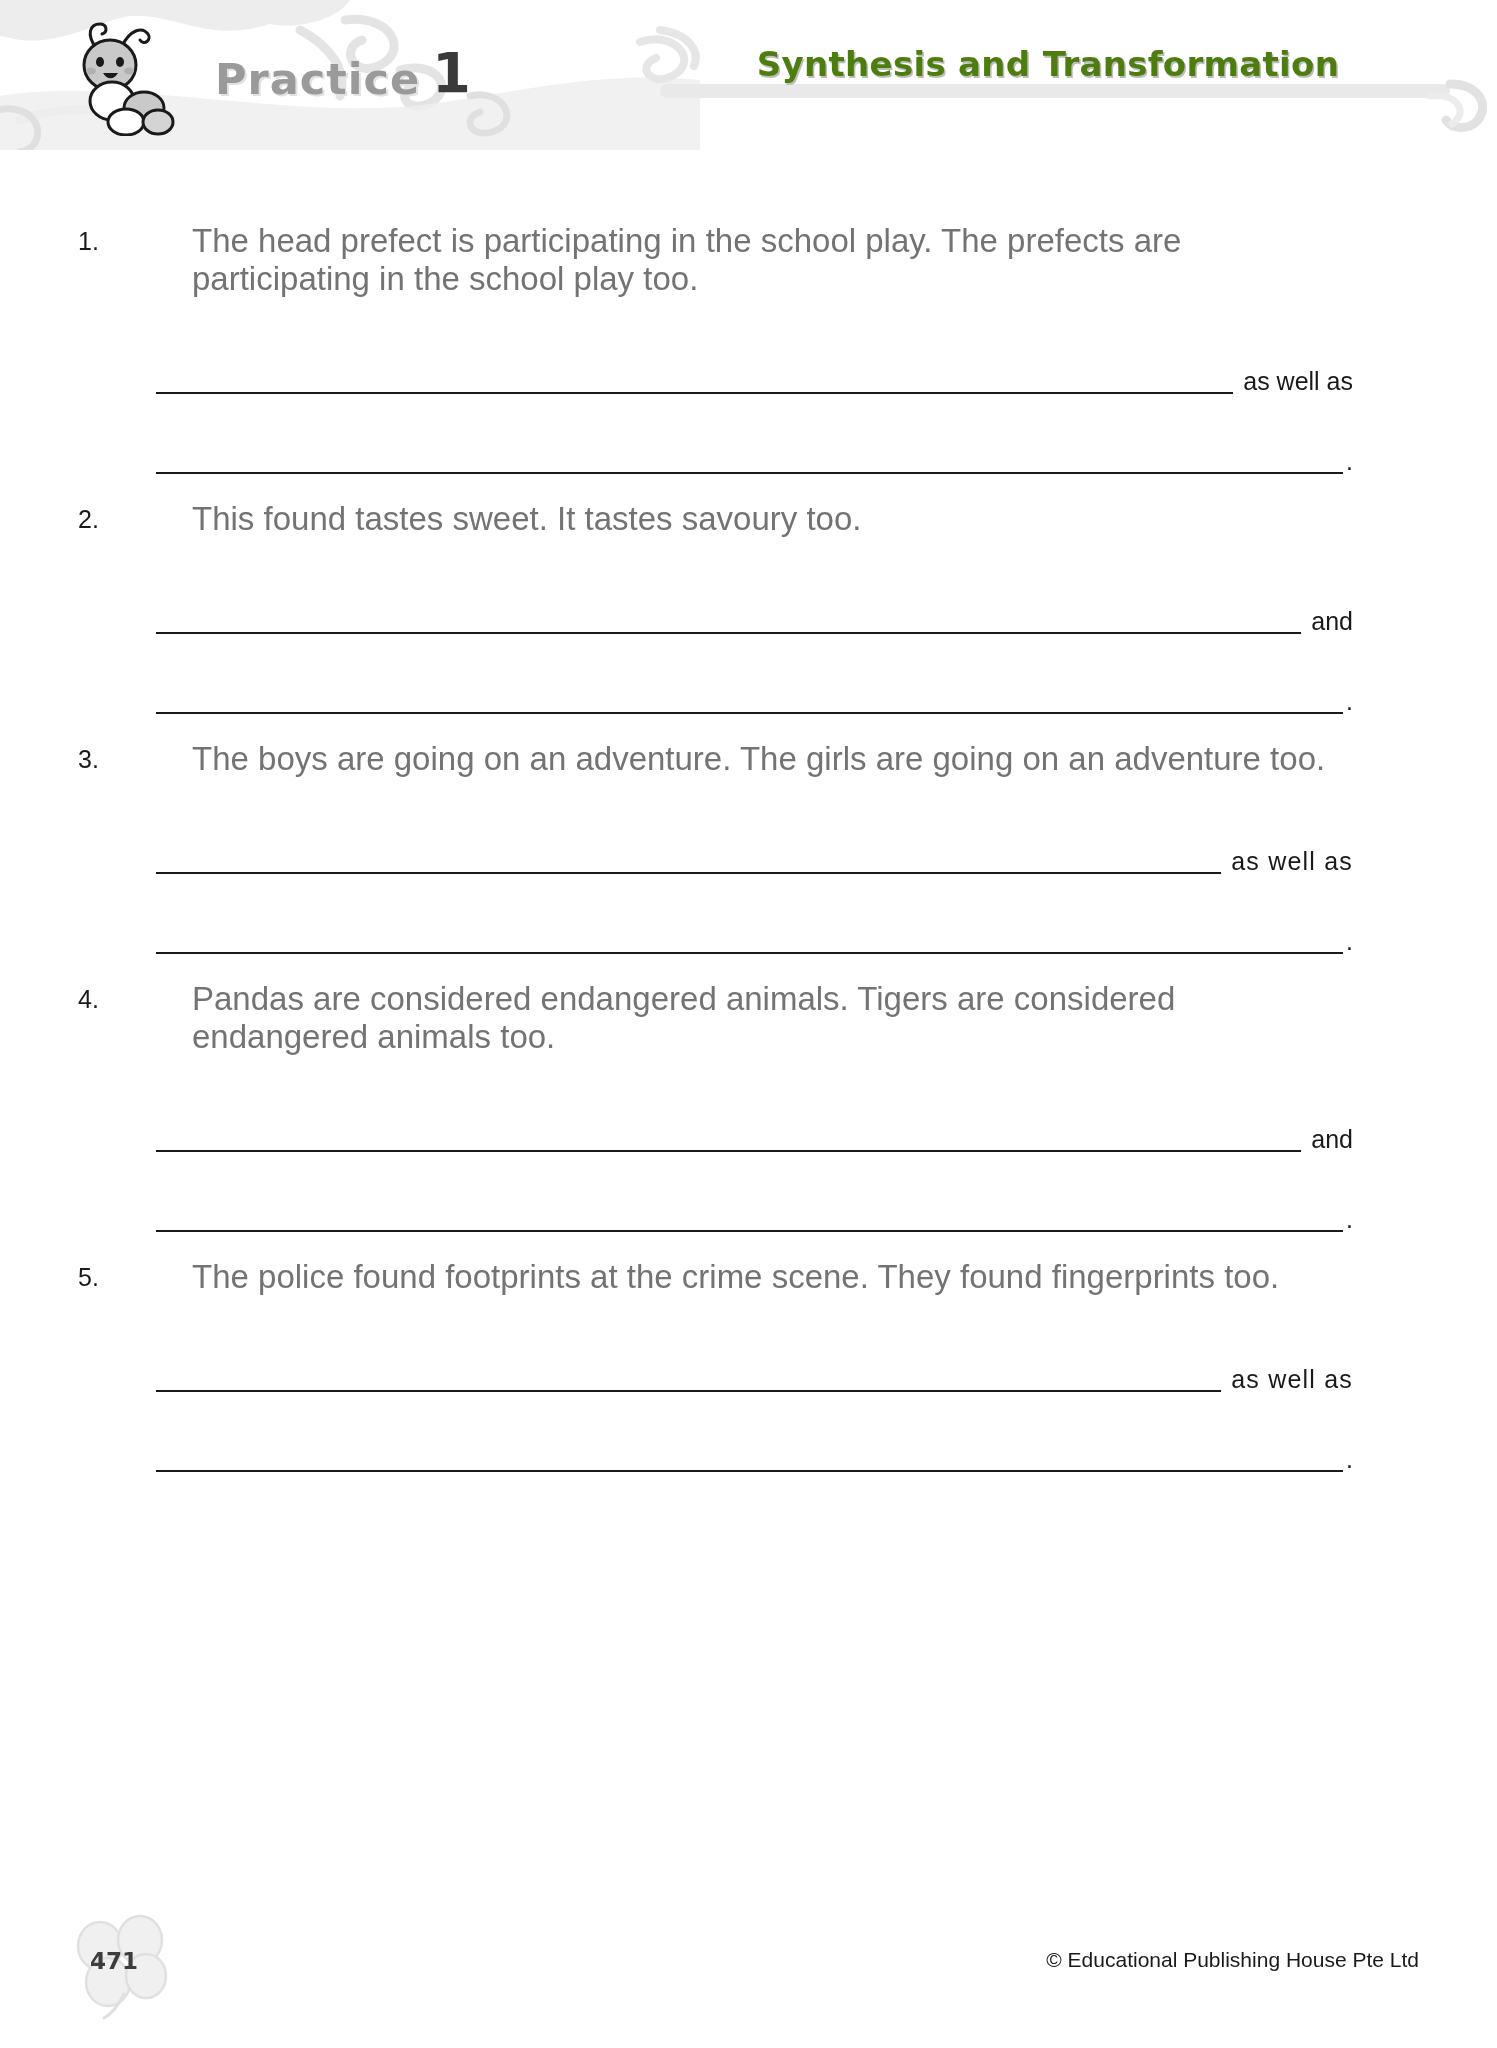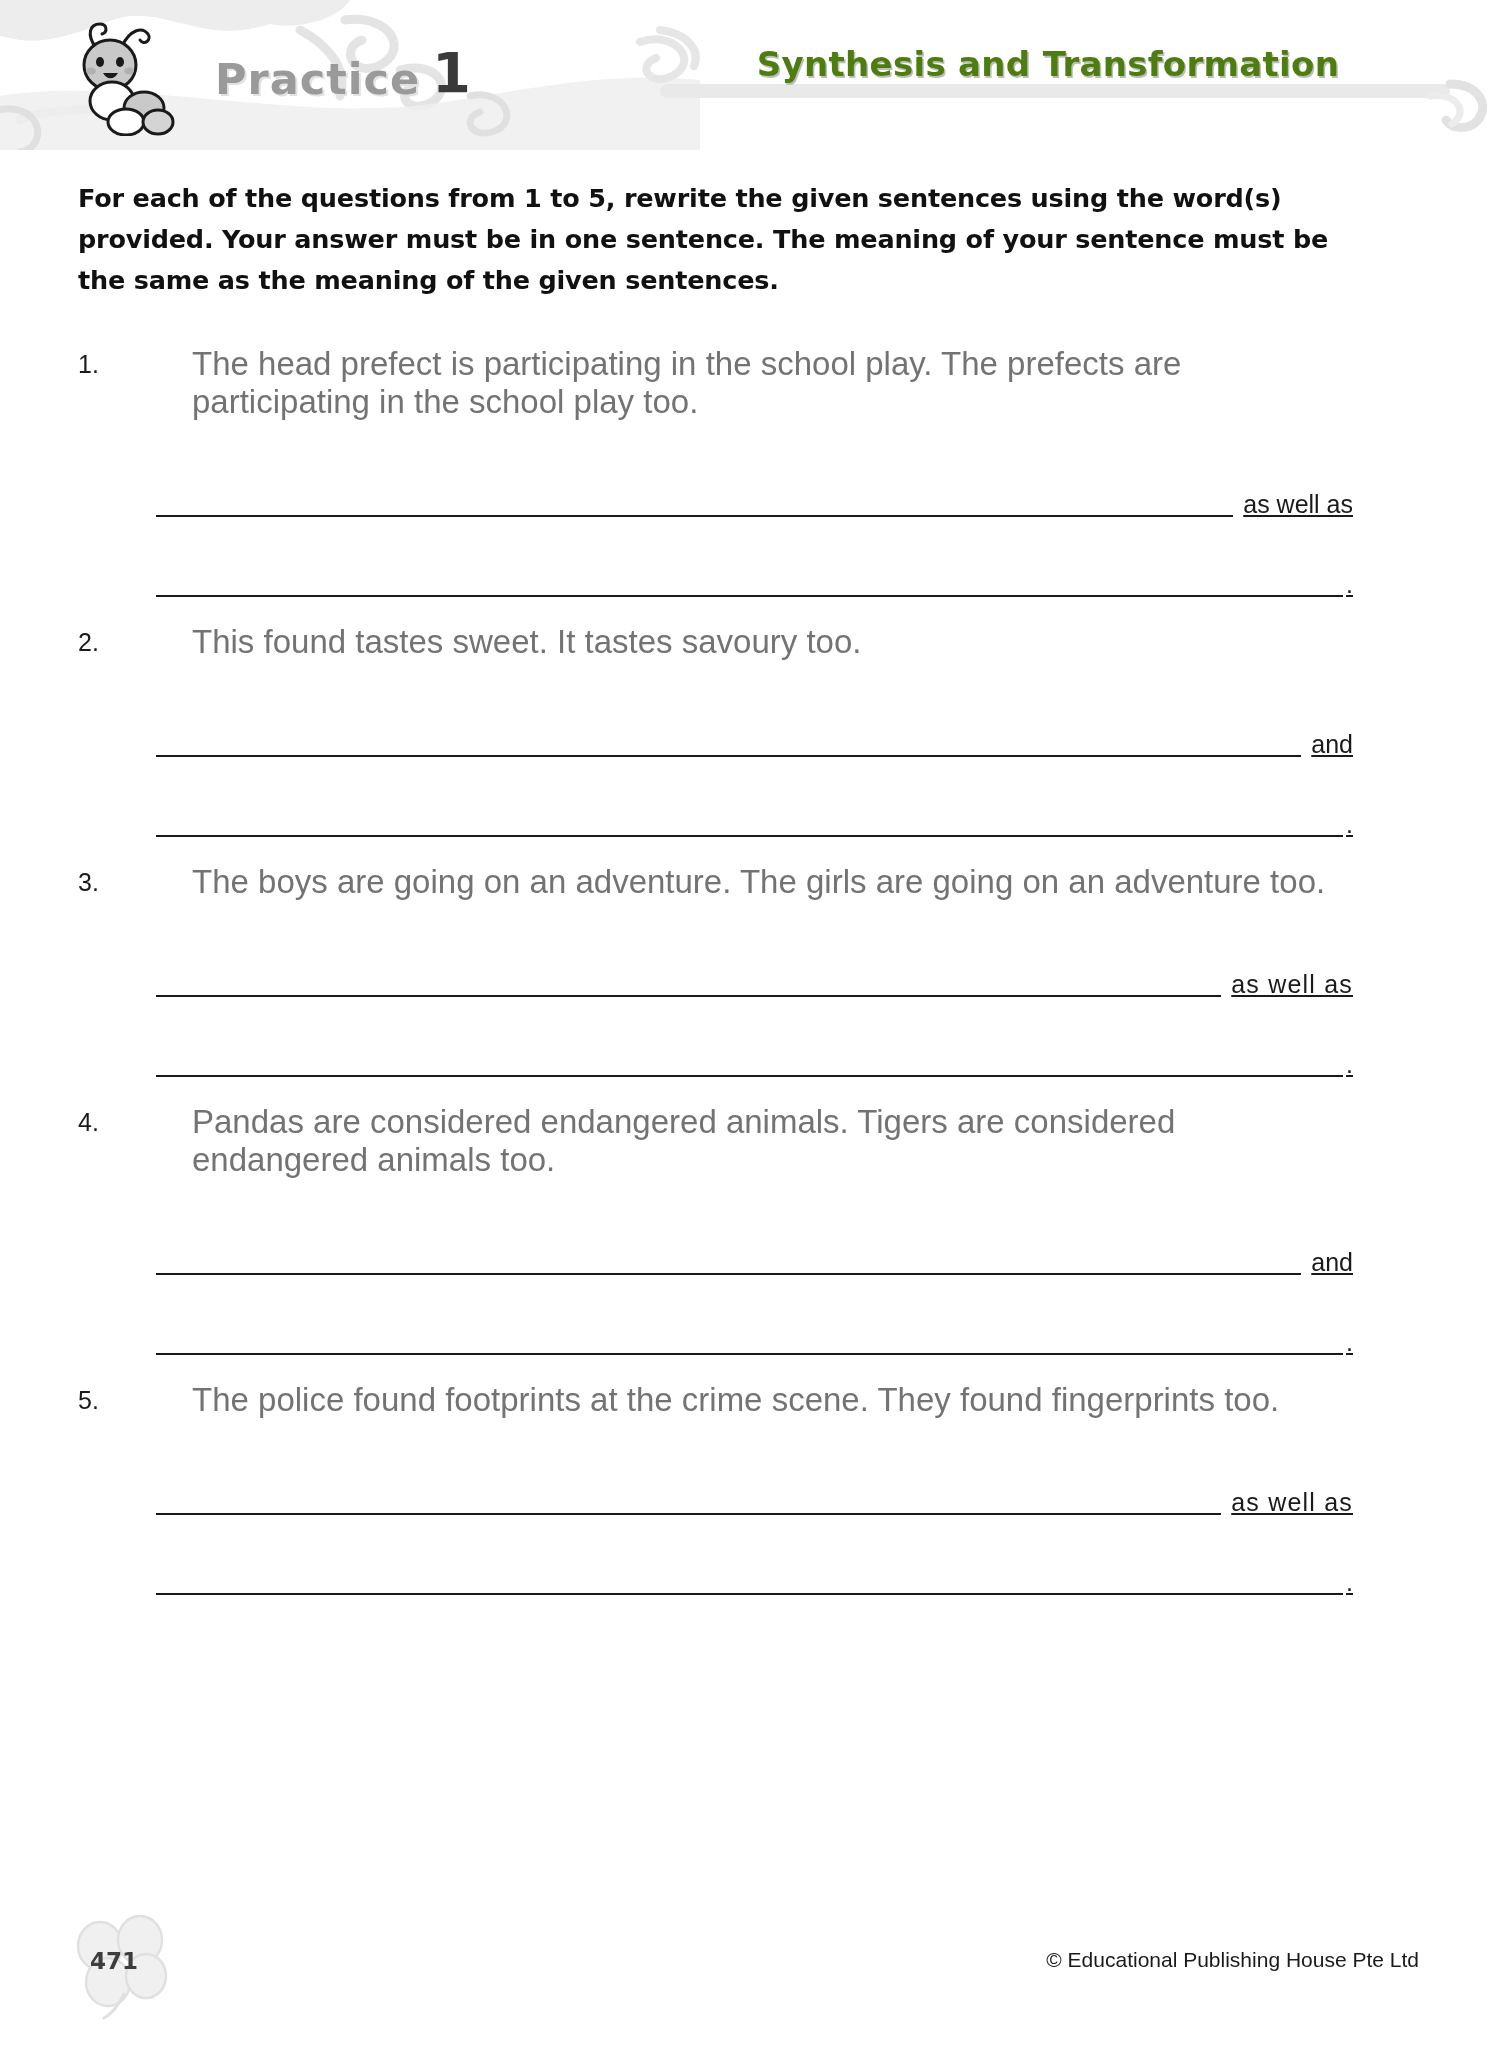--- a/index.html
+++ b/index.html
@@ -129,21 +129,20 @@
     font-size: 33px;
     line-height: 38px;
     color: #737373;
     max-width: 1185px;
     margin-left: 36px;
   }
 
   .answer-block {
     margin-top: 22px;
     padding-left: 78px;
-    text-decoration: underline;
   }
 
   .ans-row {
     display: flex;
     align-items: flex-end;
     height: 74px;
   }
   .ans-row.second { height: 80px; }
 
   .rule {
@@ -257,21 +256,20 @@
     <div class="practice-word">Practice</div>
     <div class="practice-num">1</div>
   </div>
 
   <div class="chapter-title-wrap">
     <div class="chapter-title">Synthesis and Transformation</div>
   </div>
 
   <div class="content">
 
-    <div class="instructions">For each of the questions from 1 to 5, rewrite the given sentences using the word(s) provided. Your answer must be in one sentence. The meaning of your sentence must be the same as the meaning of the given sentences.</div>
 
     <div class="questions">
 
       <div class="question">
         <div class="q-head">
           <div class="q-num">1.</div>
           <div class="q-text">The head prefect is participating in the school play. The prefects are participating in the school play too.</div>
         </div>
         <div class="answer-block">
           <div class="ans-row">

